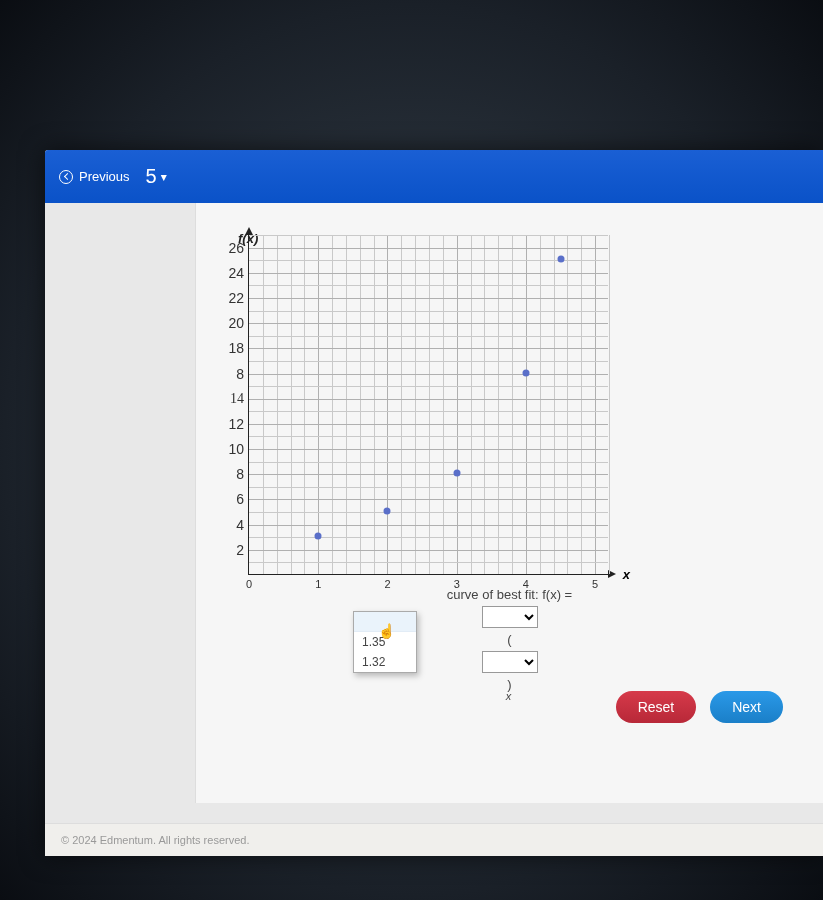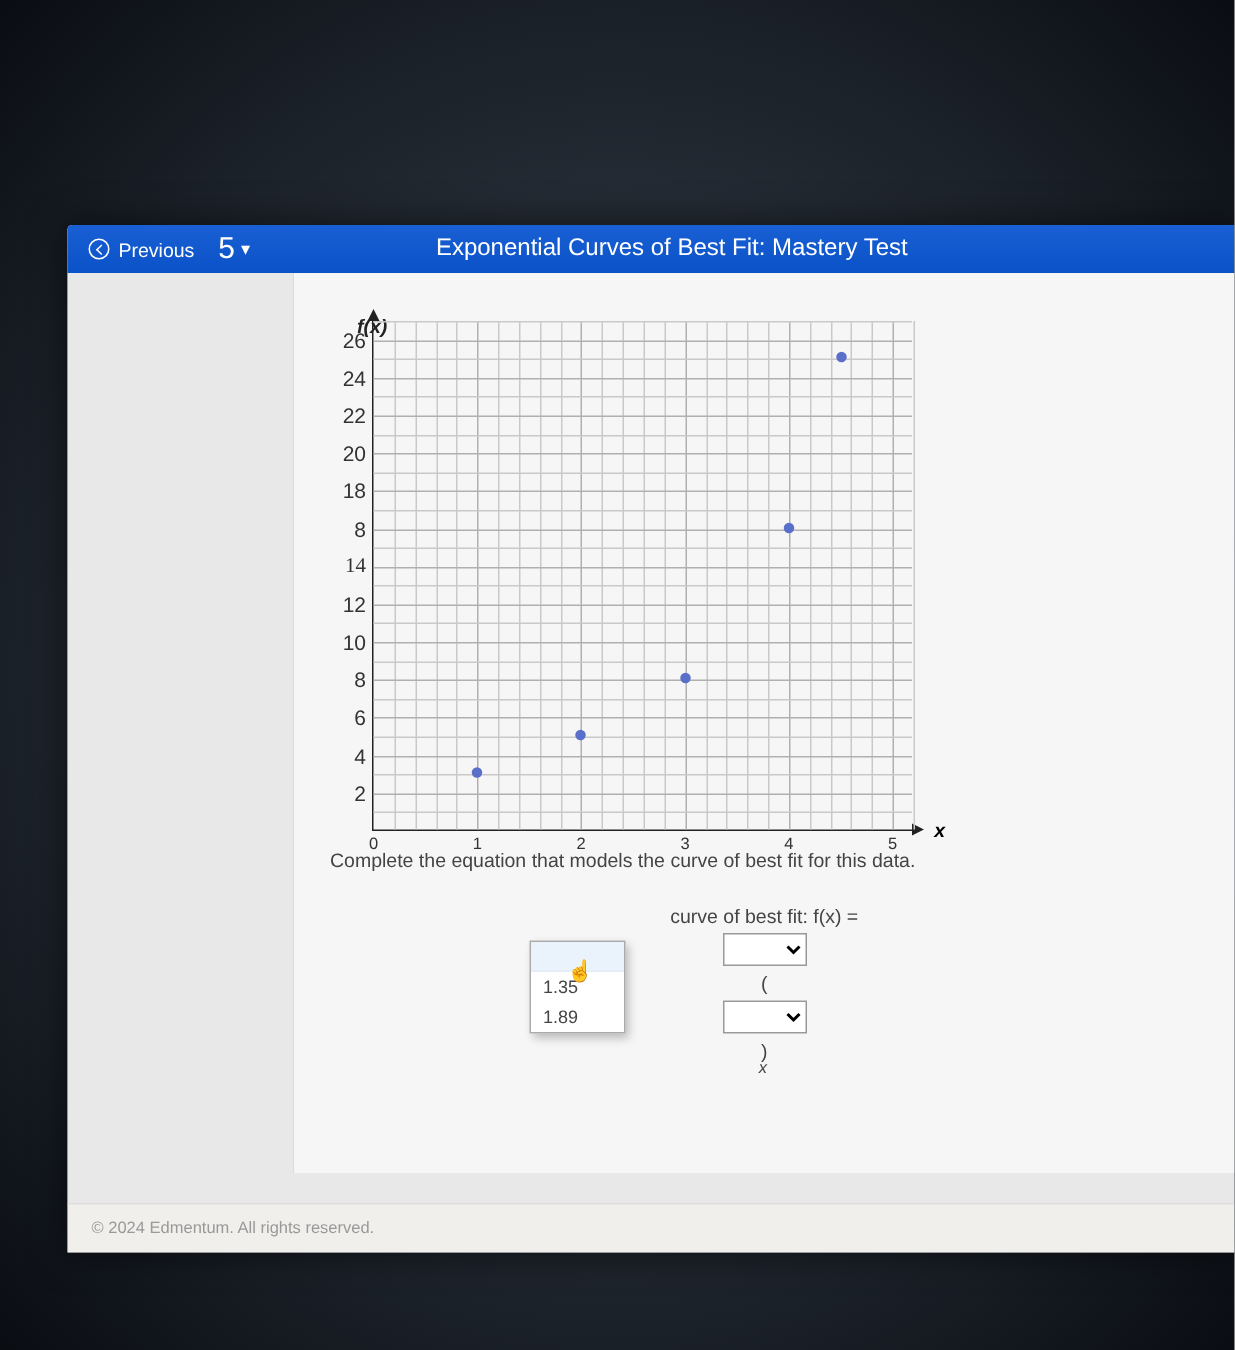--- a/index.html
+++ b/index.html
@@ -19,21 +19,21 @@
     background: #e8e8e8;
     box-shadow: 0 0 25px rgba(0,0,0,0.6);
     border-radius: 3px 0 0 0;
     overflow: hidden;
   }
   .header-bar {
     background: linear-gradient(to bottom, #1a5fd4, #0a52c8);
     color: #fff;
     display: flex;
     align-items: center;
-    height: 32px;
+    height: 53px;
     padding: 0 14px;
     font-size: 14px;
   }
   .prev-btn {
     display: flex;
     align-items: center;
     gap: 6px;
     cursor: pointer;
     font-size: 13px;
   }
@@ -255,21 +255,20 @@
 
   <div class="header-bar">
     <div class="prev-btn">
       <span class="arrow-icon"></span>
       <span>Previous</span>
     </div>
     <div class="q-num">
       <span>5</span>
       <span class="chev">▾</span>
     </div>
-    <div class="header-title">Exponential Curves of Best Fit: Mastery Test</div>
   </div>
 
   <div class="content-area">
     <div class="question-panel">
 
 
       <div class="chart-wrap">
         <div class="y-label">f(x)</div>
         <div class="chart" id="chart">
           <div class="axis-arrow-x"></div>
@@ -348,38 +347,41 @@
             <div class="x-tick" style="left: 276.923px;">4</div>
             <div class="x-tick" style="left: 346.154px;">5</div>
             <div class="data-point" style="left: 69.2308px; bottom: 37.7778px;"></div>
             <div class="data-point" style="left: 138.462px; bottom: 62.963px;"></div>
             <div class="data-point" style="left: 207.692px; bottom: 100.741px;"></div>
             <div class="data-point" style="left: 276.923px; bottom: 201.481px;"></div>
             <div class="data-point" style="left: 311.538px; bottom: 314.815px;"></div>
           </div>
       </div>
 
-      <div class="instruction">Complete the equation that models the curve of best fit for this data.</div>
 
       <div class="equation-row">
         <span>curve of best fit: f(x) =</span>
         <select id="sel1"><option></option><option>1.35</option><option>1.89</option></select>
         <span>(</span>
         <select id="sel2"><option></option><option>1.35</option><option>1.89</option></select>
         <span>)</span>
         <span class="exp-x">x</span>
 
         <div class="dropdown-open">
           <div class="opt-blank">
             <span class="cursor-icon">☝</span>
           </div>
           <div class="opt">1.35</div>
-          <div class="opt">1.89</div>
+          <div class="opt">1.32</div>
         </div>
       </div>
 
+      <div class="action-row">
+        <button class="btn btn-reset">Reset</button>
+        <button class="btn btn-next">Next</button>
+      </div>
 
     </div>
   </div>
 
   <div class="footer">© 2024 Edmentum. All rights reserved.</div>
 
 </div>
 
 </body></html>

